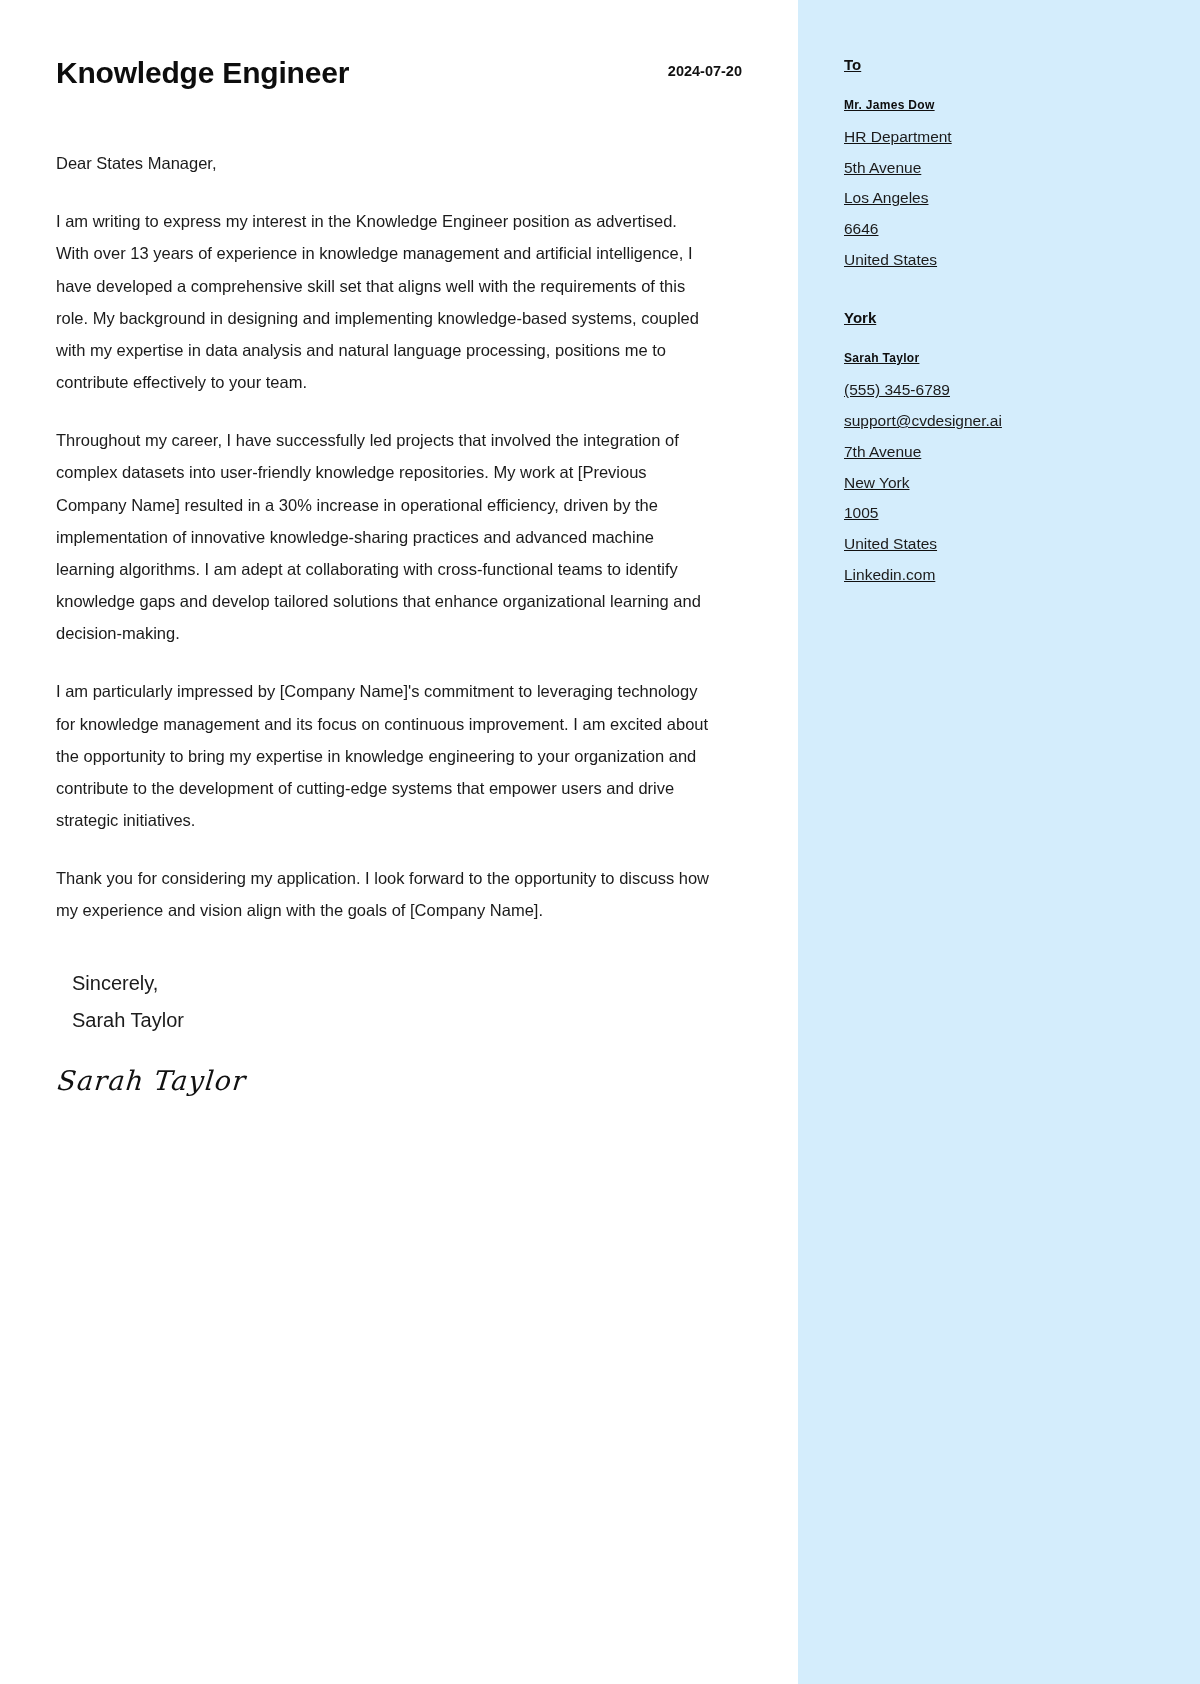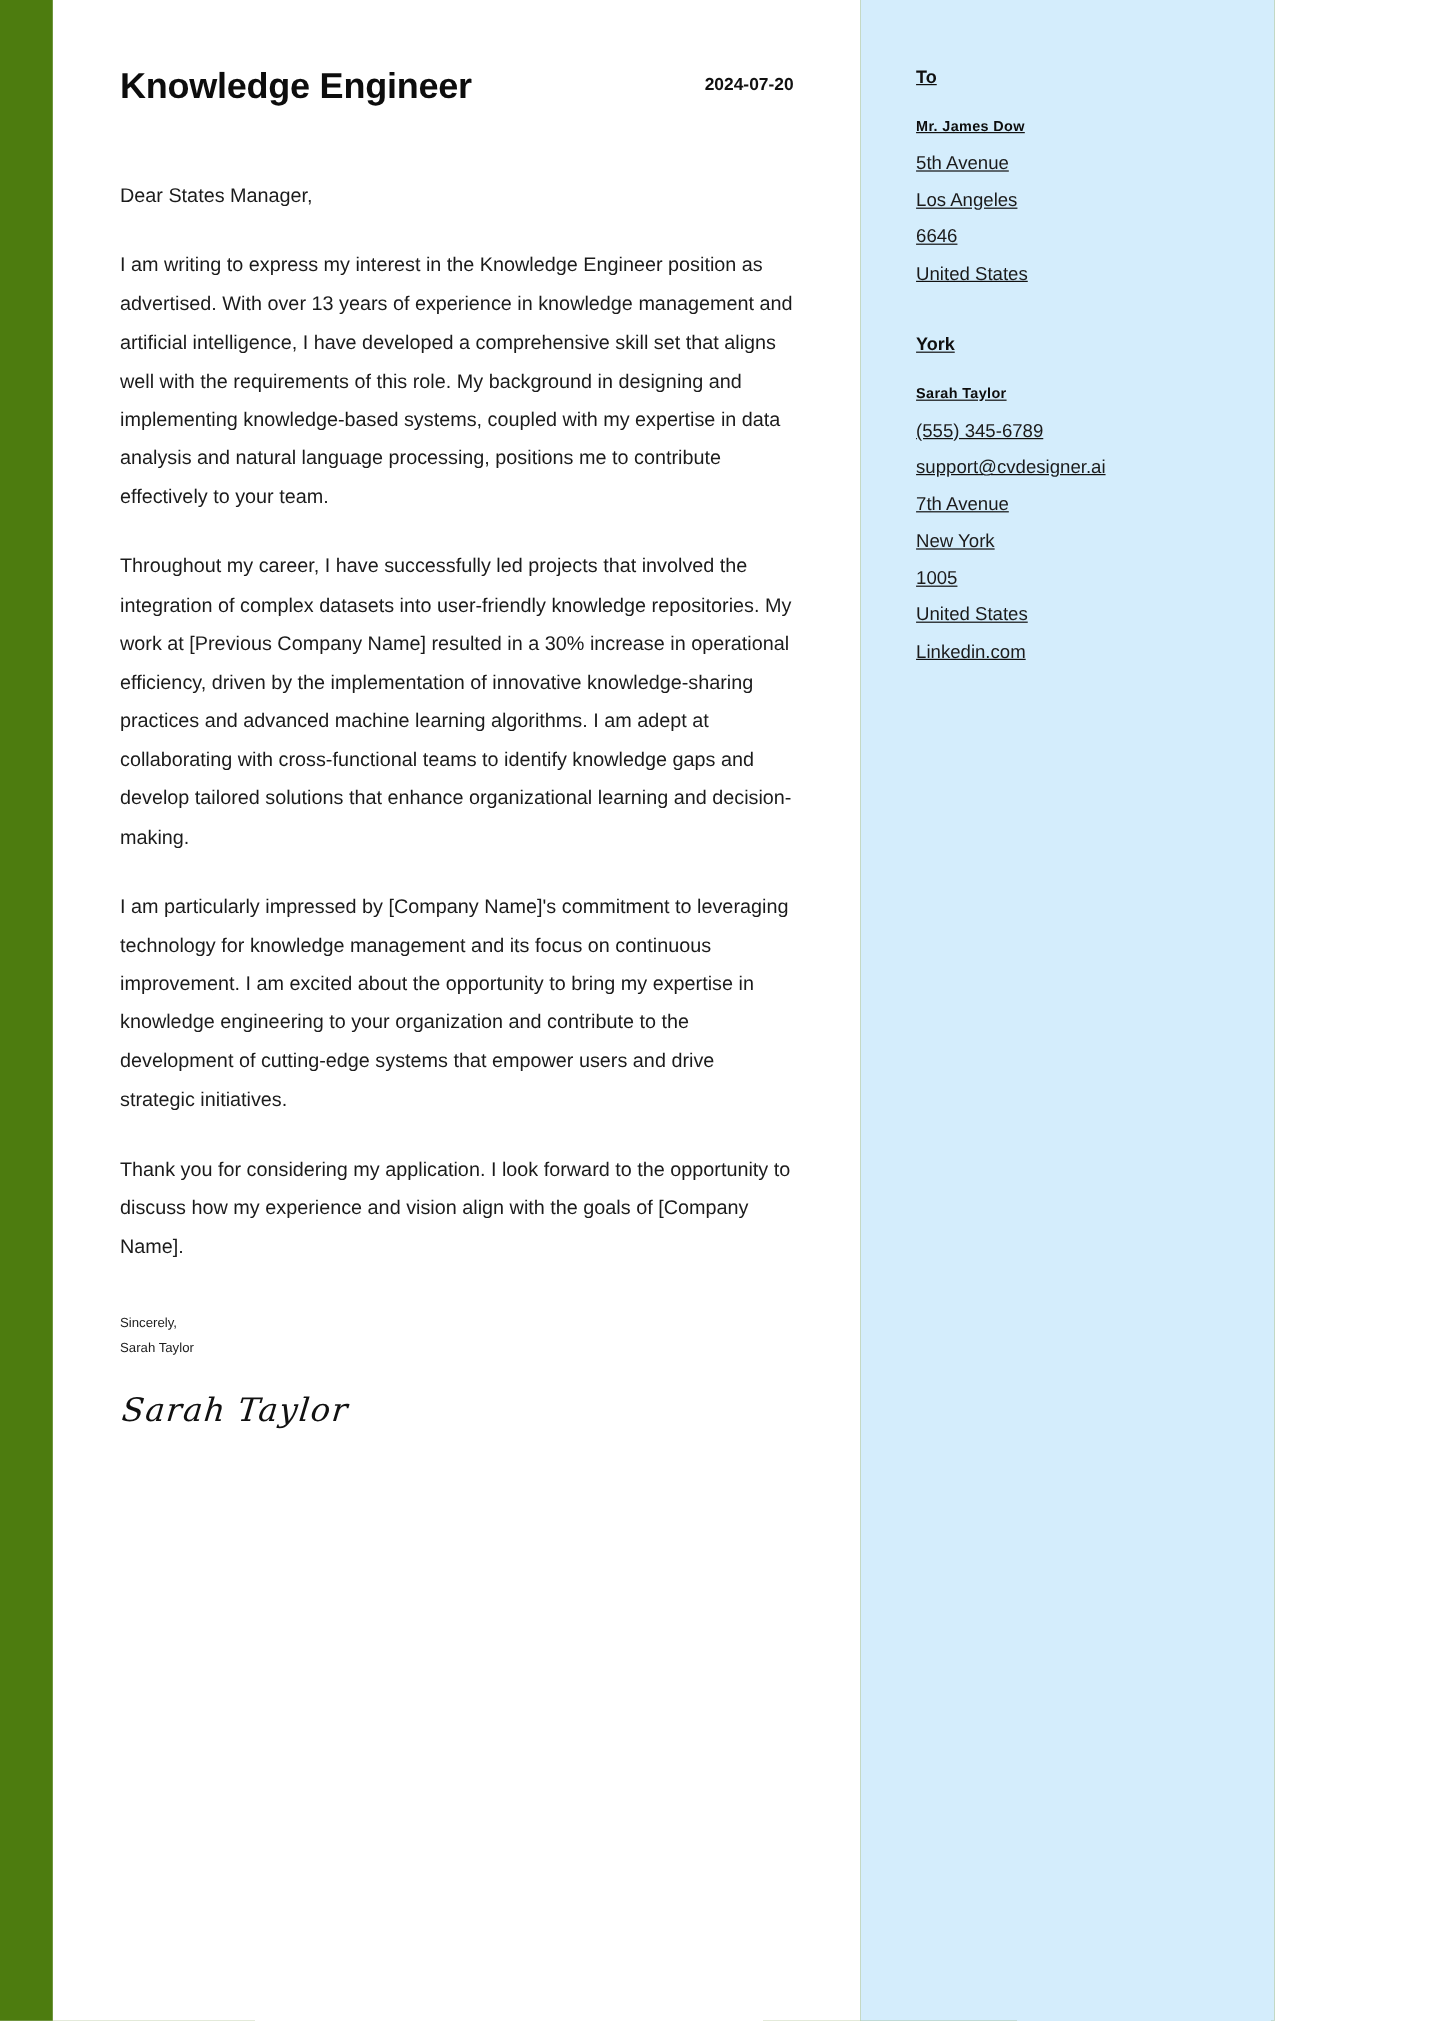--- a/index.html
+++ b/index.html
@@ -11,25 +11,24 @@
     width: 1200px;
     height: 1684px;
     background: #ffffff;
     font-family: "Liberation Sans", sans-serif;
     color: #111111;
     overflow: hidden;
   }
 
   .page {
     position: relative;
-    width: 1062px;
+    width: 1200px;
     height: 1684px;
     display: flex;
-    background: #4d7c0f;
-    padding-left: 44px;
+    background: #000000;
   }
 
   
   .main-column {
     width: 798px;
     height: 1684px;
     padding: 56px 56px 0 56px;
     background: #ffffff;
     position: relative;
   }
@@ -68,24 +67,24 @@
 
   .body-paragraph {
     font-size: 16.5px;
     line-height: 1.95;
     color: #1b1b1b;
     margin: 0 0 26px 0;
     max-width: 655px;
   }
 
   .closing-block {
-    font-size: 11px;
+    font-size: 20px;
     line-height: 1.85;
     color: #1b1b1b;
-    margin: 38px 0 0 0;
+    margin: 38px 0 0 16px;
   }
 
   .closing-line { display: block; }
 
   .signature-script {
     margin-top: 26px;
     font-family: "DejaVu Serif", serif;
     font-style: italic;
     font-size: 27px;
     letter-spacing: 1.2px;
@@ -162,20 +161,21 @@
 
     <div class="signature-script">Sarah Taylor</div>
 
   </div>
 
   <aside class="sidebar">
 
     <section class="sidebar-section">
       <h2 class="sidebar-heading">To</h2>
       <div class="sidebar-name">Mr. James Dow</div>
+      <div class="sidebar-line">HR Department</div>
       <div class="sidebar-line">5th Avenue</div>
       <div class="sidebar-line">Los Angeles</div>
       <div class="sidebar-line">6646</div>
       <div class="sidebar-line">United States</div>
     </section>
 
     <section class="sidebar-section sidebar-section--from">
       <h2 class="sidebar-heading">York</h2>
       <div class="sidebar-name">Sarah Taylor</div>
       <div class="sidebar-line">(555) 345-6789</div>

